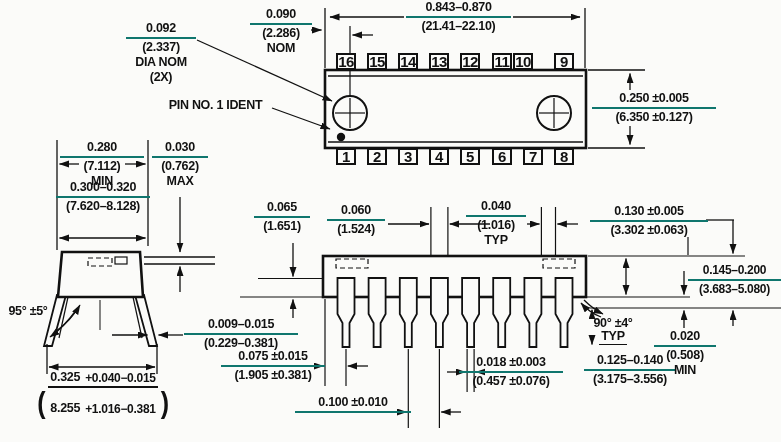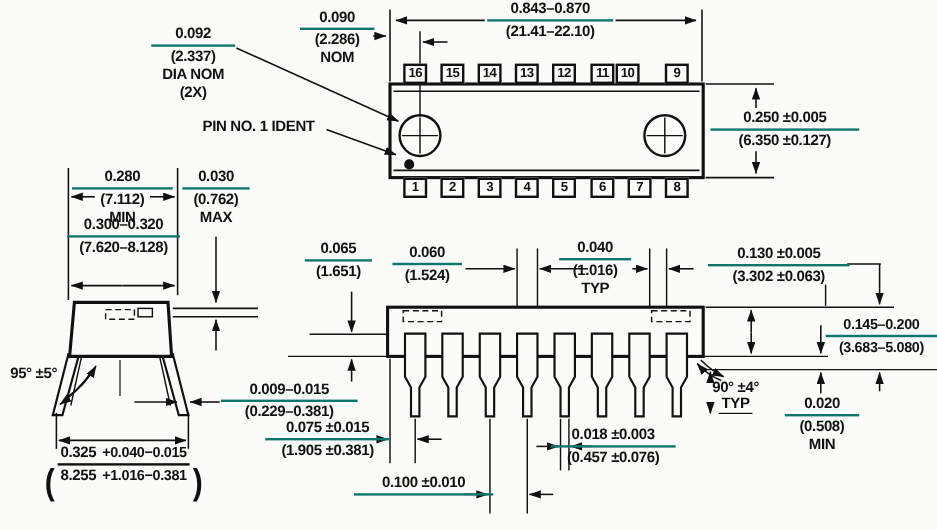--- a/index.html
+++ b/index.html
@@ -11,24 +11,24 @@
   .dim{
     position:absolute;z-index:2;text-align:center;font-weight:bold;
     font-size:12.5px;line-height:13px;letter-spacing:-0.3px;white-space:nowrap;
   }
   .dim .num{display:block;border-bottom:2px solid #0f766e;padding:0 3px 2px 3px;}
   .dim .den{display:block;padding-top:2px;}
   .dim .note{display:block;padding-top:2px;}
   .plain{border:none;}
   .pinbox{
     position:absolute;z-index:2;width:20px;height:17px;box-sizing:border-box;
-    border:2px solid #111;background:#fbfbf9;font-weight:bold;font-size:11px;
+    border:2px solid #111;background:#fbfbf9;font-weight:bold;font-size:15px;
     line-height:13px;text-align:center;letter-spacing:-0.5px;
   }
-  .tolrow{display:flex;justify-content:center;align-items:flex-start;gap:5px;}
+  .tolrow{display:flex;justify-content:center;align-items:flex-end;gap:5px;}
   .stack{display:inline-flex;flex-direction:row;line-height:12px;font-size:12px;text-align:left;}
   .tolbar{border-top:2px solid #111;margin:2px 8px;}
   .paren{font-size:25px;font-weight:bold;transform:scaleY(1.2);line-height:1;}
   .typ-underline{display:inline-block;border-bottom:1.6px solid #111;padding:0 2px 1px 2px;}
 </style>
 </head>
 <body>
 
 <div class="canvas">
 
@@ -287,20 +287,24 @@
 <div class="dim" style="left:688px;top:264px;width:93px;font-size:12px">
   <span class="num">0.145–0.200</span>
   <span class="den">(3.683–5.080)</span>
 </div>
 
 <div class="dim plain" style="left:582px;top:317px;width:62px">
   <span>90° ±4°</span><br>
   <span class="typ-underline">TYP</span>
 </div>
 
+<div class="dim" style="left:584px;top:354px;width:92px">
+  <span class="num">0.125–0.140</span>
+  <span class="den">(3.175–3.556)</span>
+</div>
 
 <div class="dim" style="left:654px;top:330px;width:62px">
   <span class="num">0.020</span>
   <span class="den">(0.508)</span>
   <span class="note">MIN</span>
 </div>
 
 <div class="dim" style="left:459px;top:356px;width:104px">
   <span class="num">0.018 ±0.003</span>
   <span class="den">(0.457 ±0.076)</span>

